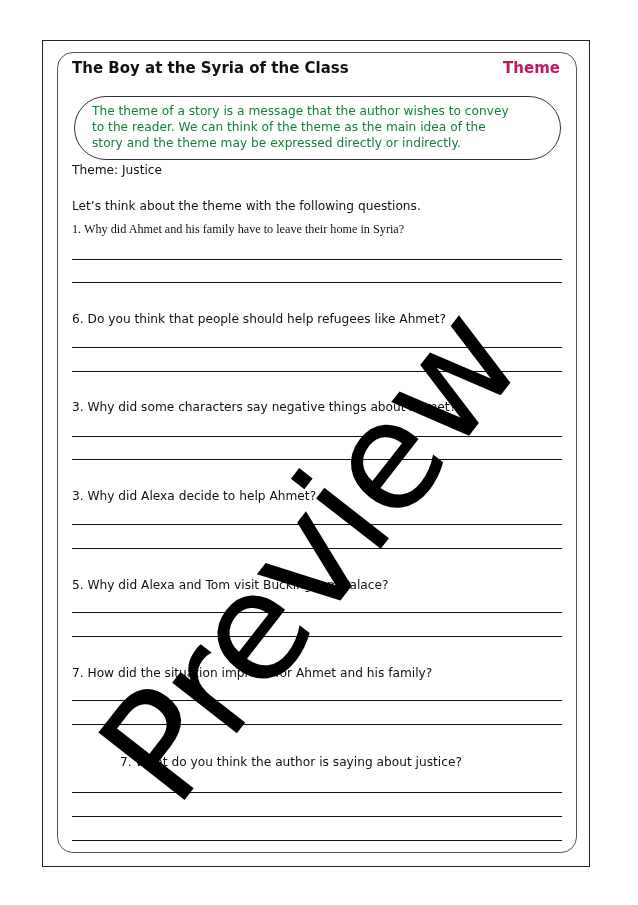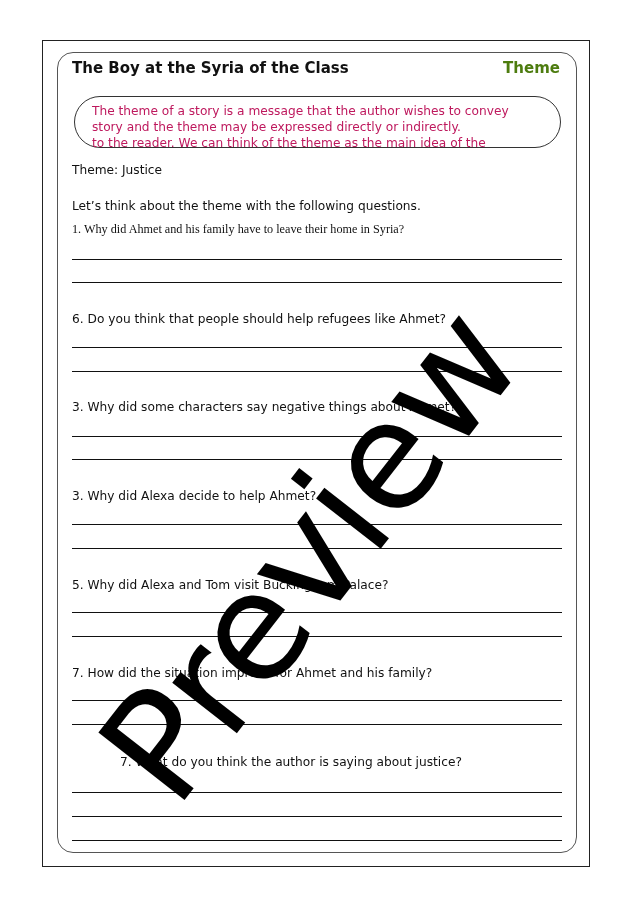--- a/index.html
+++ b/index.html
@@ -3,43 +3,43 @@
 <meta charset="utf-8">
 <style>
   html, body { margin:0; padding:0; background:#ffffff; }
   body { width:638px; height:905px; position:relative; overflow:hidden;
          font-family:"DejaVu Sans", "Liberation Sans", sans-serif; color:#111; }
   .outer { position:absolute; left:42px; top:40px; width:548px; height:827px;
            border:1px solid #222; box-sizing:border-box; }
   .inner { position:absolute; left:57px; top:52px; width:520px; height:801px;
            border:1.5px solid #555; border-radius:16px; box-sizing:border-box; }
   .title { position:absolute; left:72px; top:59px; font-size:15px; font-weight:bold; color:#111; }
-  .topic { position:absolute; right:78px; top:59px; font-size:15px; font-weight:bold; color:#4d7c0f; }
-  .oval { position:absolute; left:74px; top:96px; width:487px; height:52px;
+  .topic { position:absolute; right:78px; top:59px; font-size:15px; font-weight:bold; color:#be185d; }
+  .oval { position:absolute; left:74px; top:96px; width:487px; height:64px;
           border:1px solid #333; border-radius:32px/32px; box-sizing:border-box;
-          padding:6px 14px 0 17px; font-size:12.2px; line-height:16px; color:#be185d; }
+          padding:6px 14px 0 17px; font-size:12.2px; line-height:16px; color:#15803d; }
   .text { position:absolute; left:72px; font-size:12.2px; color:#111; white-space:nowrap; }
   .line { position:absolute; left:72px; width:490px; height:0; border-top:1px solid #111; }
   .watermark { position:absolute; left:310px; top:555px; transform:translate(-50%,-50%) rotate(-52deg);
                font-family:"DejaVu Sans", sans-serif; font-size:150px; color:#000; letter-spacing:-2px;
                pointer-events:none; white-space:nowrap; line-height:1; }
 </style>
 </head>
 <body>
 
 <div class="outer"></div>
 <div class="inner"></div>
 
 <div class="title">The Boy at the Syria of the Class</div>
 <div class="topic">Theme</div>
 
 <div class="oval">
   <div>The theme of a story is a message that the author wishes to convey</div>
+  <div>to the reader. We can think of the theme as the main idea of the</div>
   <div>story and the theme may be expressed directly or indirectly.</div>
-  <div>to the reader. We can think of the theme as the main idea of the</div>
 </div>
 
 <div class="text" style="top:163px;">Theme: Justice</div>
 <div class="text" style="top:199px;">Let’s think about the theme with the following questions.</div>
 
 <div class="text" style="top:222px;font-family:Liberation Serif, serif;">1. Why did Ahmet and his family have to leave their home in Syria?</div>
 <div class="line" style="top:259px;"></div>
 <div class="line" style="top:282px;"></div>
 
 <div class="text" style="top:312px;">6. Do you think that people should help refugees like Ahmet?</div>

